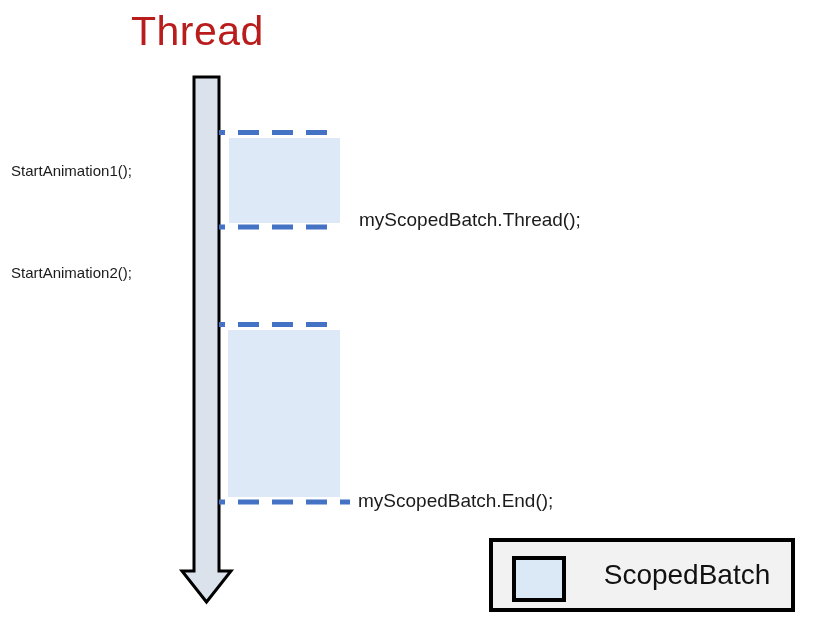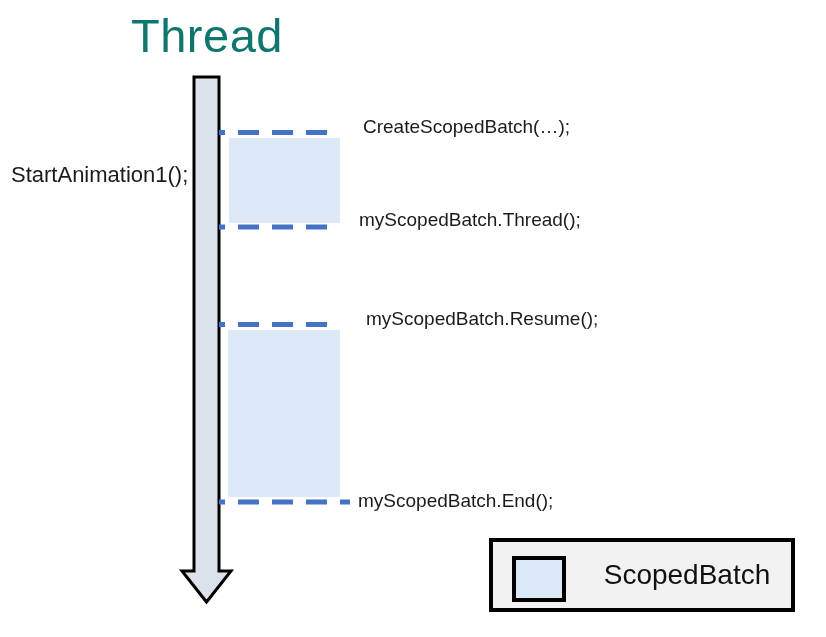--- a/index.html
+++ b/index.html
@@ -14,23 +14,23 @@
     height: 637px;
     background: #ffffff;
     overflow: hidden;
     color: #1b1b1b;
   }
   .abs { position: absolute; }
 
   .title {
     left: 131px;
     top: 8px;
-    font-size: 47px;
+    font-size: 41px;
     font-weight: 400;
-    color: #0f766e;
+    color: #b91c1c;
     letter-spacing: 0.5px;
   }
 
   .diagram-svg {
     left: 0;
     top: 0;
     width: 826px;
     height: 637px;
   }
 
@@ -45,21 +45,21 @@
   }
   .batch-2 {
     left: 228px;
     top: 330px;
     width: 112px;
     height: 167px;
   }
 
   .call-label {
     left: 11px;
-    font-size: 22px;
+    font-size: 15px;
     white-space: nowrap;
   }
   .call-1 { top: 162px; }
   .call-2 { top: 264px; }
   .call-3 { top: 351px; }
   .call-4 { top: 410px; }
 
   .event-label {
     font-size: 19px;
     white-space: nowrap;
@@ -112,24 +112,23 @@
 
   <svg class="abs diagram-svg" viewBox="0 0 826 637" xmlns="http://www.w3.org/2000/svg">
     <polygon points="194,77 219,77 219,571 231,571 206.5,602 182,571 194,571" fill="#dce2ec" stroke="#000000" stroke-width="3" stroke-linejoin="miter"></polygon>
     <line x1="219" y1="132.5" x2="337" y2="132.5" stroke="#4472c4" stroke-width="5" stroke-dasharray="21 13" stroke-dashoffset="15"></line>
     <line x1="219" y1="227" x2="337" y2="227" stroke="#4472c4" stroke-width="5" stroke-dasharray="21 13" stroke-dashoffset="15"></line>
     <line x1="219" y1="324.5" x2="337" y2="324.5" stroke="#4472c4" stroke-width="5" stroke-dasharray="21 13" stroke-dashoffset="15"></line>
     <line x1="219" y1="502" x2="350" y2="502" stroke="#4472c4" stroke-width="5" stroke-dasharray="21 13" stroke-dashoffset="15"></line>
   </svg>
 
   <div class="abs call-label call-1">StartAnimation1();</div>
+  <div class="abs call-label call-2">StartAnimation2();</div>
 
-  <div class="abs event-label event-create">CreateScopedBatch(…);</div>
   <div class="abs event-label event-suspend">myScopedBatch.Thread();</div>
-  <div class="abs event-label event-resume">myScopedBatch.Resume();</div>
   <div class="abs legend">
     <div class="legend-swatch"></div>
     <div class="legend-label">ScopedBatch</div>
   </div>
 
   <div class="abs event-label event-end">myScopedBatch.End();</div>
 
 </div>
 
 </body></html>

